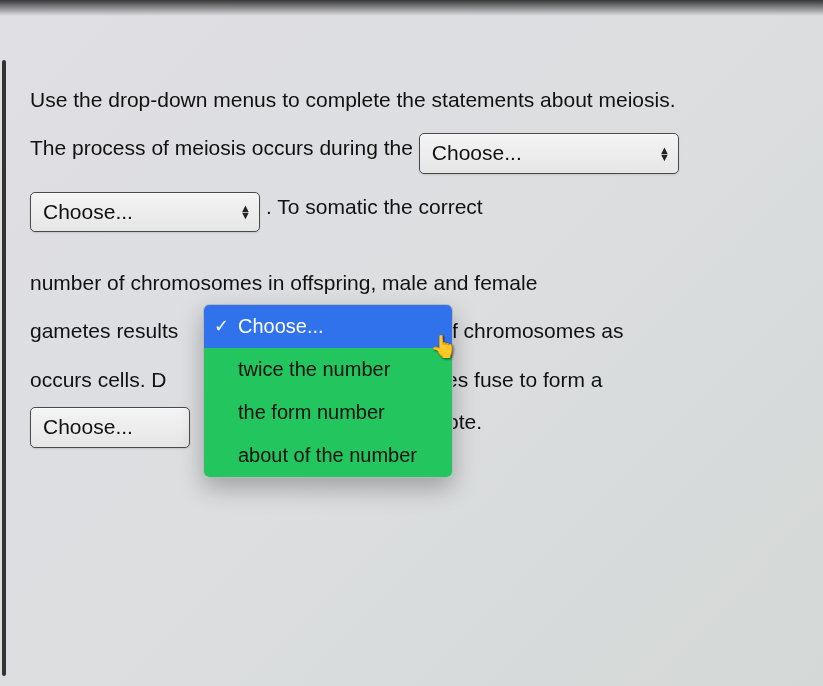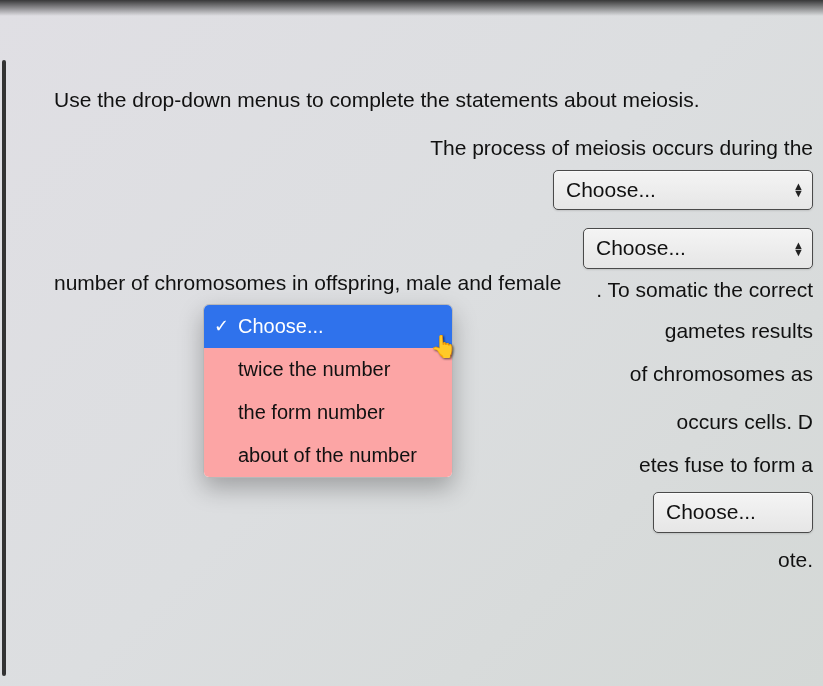--- a/index.html
+++ b/index.html
@@ -38,28 +38,26 @@
     position: absolute;
     left: 30px;
     top: 85px;
     right: 10px;
     color: #111;
     line-height: 1.45;
   }
   .line {
     margin-bottom: 18px;
     display: block;
-    margin-left: 24px;
   }
   .inline-row {
     display: flex;
     flex-wrap: wrap;
-    align-items: flex-end;
-    gap: 6px 6px;
-    flex-direction: column;
+    align-items: flex-start;
+    gap: 14px 6px;
   }
   .select-box {
     display: inline-flex;
     align-items: center;
     justify-content: space-between;
     border: 1px solid #4a4a4a;
     border-radius: 5px;
     background: linear-gradient(#f4f4f4, #e6e6e6);
     padding: 4px 8px 4px 12px;
     min-height: 34px;
@@ -89,21 +87,21 @@
     box-shadow: 0 10px 24px rgba(0,0,0,0.28);
     z-index: 20;
     overflow: hidden;
   }
   .dropdown-open .opt {
     padding: 10px 16px 10px 34px;
     font-size: 20px;
     color: #111;
     position: relative;
     cursor: pointer;
-    background: #fca5a5;
+    background: #22c55e;
   }
   .dropdown-open .opt.selected {
     background: #2f72ec;
     color: #fff;
   }
   .dropdown-open .opt.selected::before {
     content: "✓";
     position: absolute;
     left: 10px;
     top: 10px;

